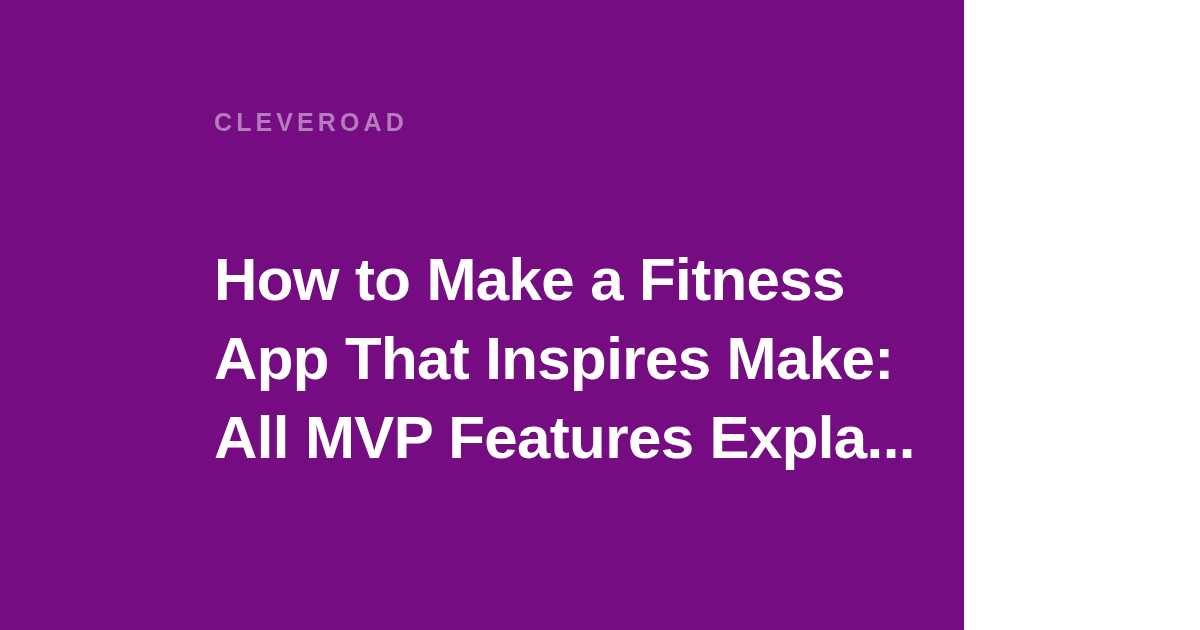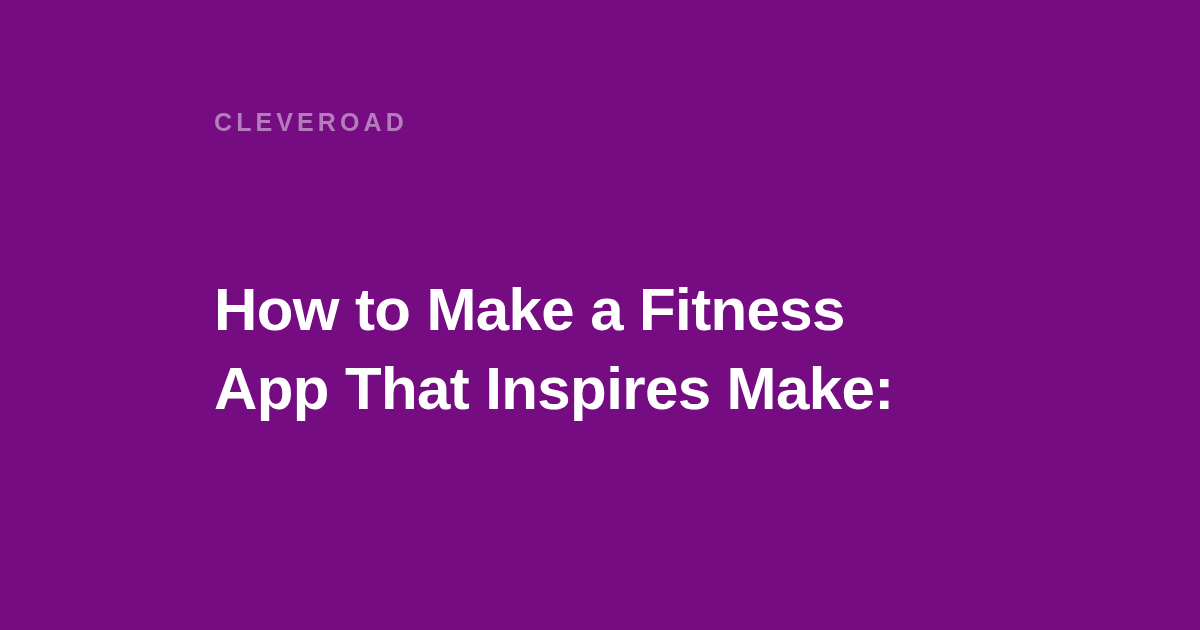--- a/index.html
+++ b/index.html
@@ -10,21 +10,21 @@
   body {
     width: 1200px;
     height: 630px;
     overflow: hidden;
     font-family: "Liberation Sans", sans-serif;
     background: #ffffff;
   }
 
   #og-card {
     position: relative;
-    width: 1200px;
+    width: 964px;
     height: 630px;
     box-sizing: border-box;
     background-color: #750C82;
     overflow: hidden;
   }
 
   #brand-logo {
     position: absolute;
     left: 214px;
     top: 108px;
@@ -36,21 +36,20 @@
     color: #B47CBD;
     white-space: nowrap;
     -webkit-font-smoothing: antialiased;
   }
 
   #headline {
     position: absolute;
     left: 214px;
     top: 240px;
     width: 760px;
-    margin-top: 30px;
   }
 
   .headline-line {
     font-family: "Liberation Sans", sans-serif;
     font-weight: bold;
     font-size: 60px;
     line-height: 79px;
     letter-spacing: -0.6px;
     color: #FFFFFF;
     white-space: nowrap;
@@ -60,15 +59,16 @@
 </head>
 <body>
 
 <div id="og-card">
 
   <div id="brand-logo">CLEVEROAD</div>
 
   <div id="headline">
     <div class="headline-line">How to Make a Fitness</div>
     <div class="headline-line">App That Inspires Make:</div>
+    <div class="headline-line">All MVP Features Expla...</div>
   </div>
 
 </div>
 
 </body></html>

